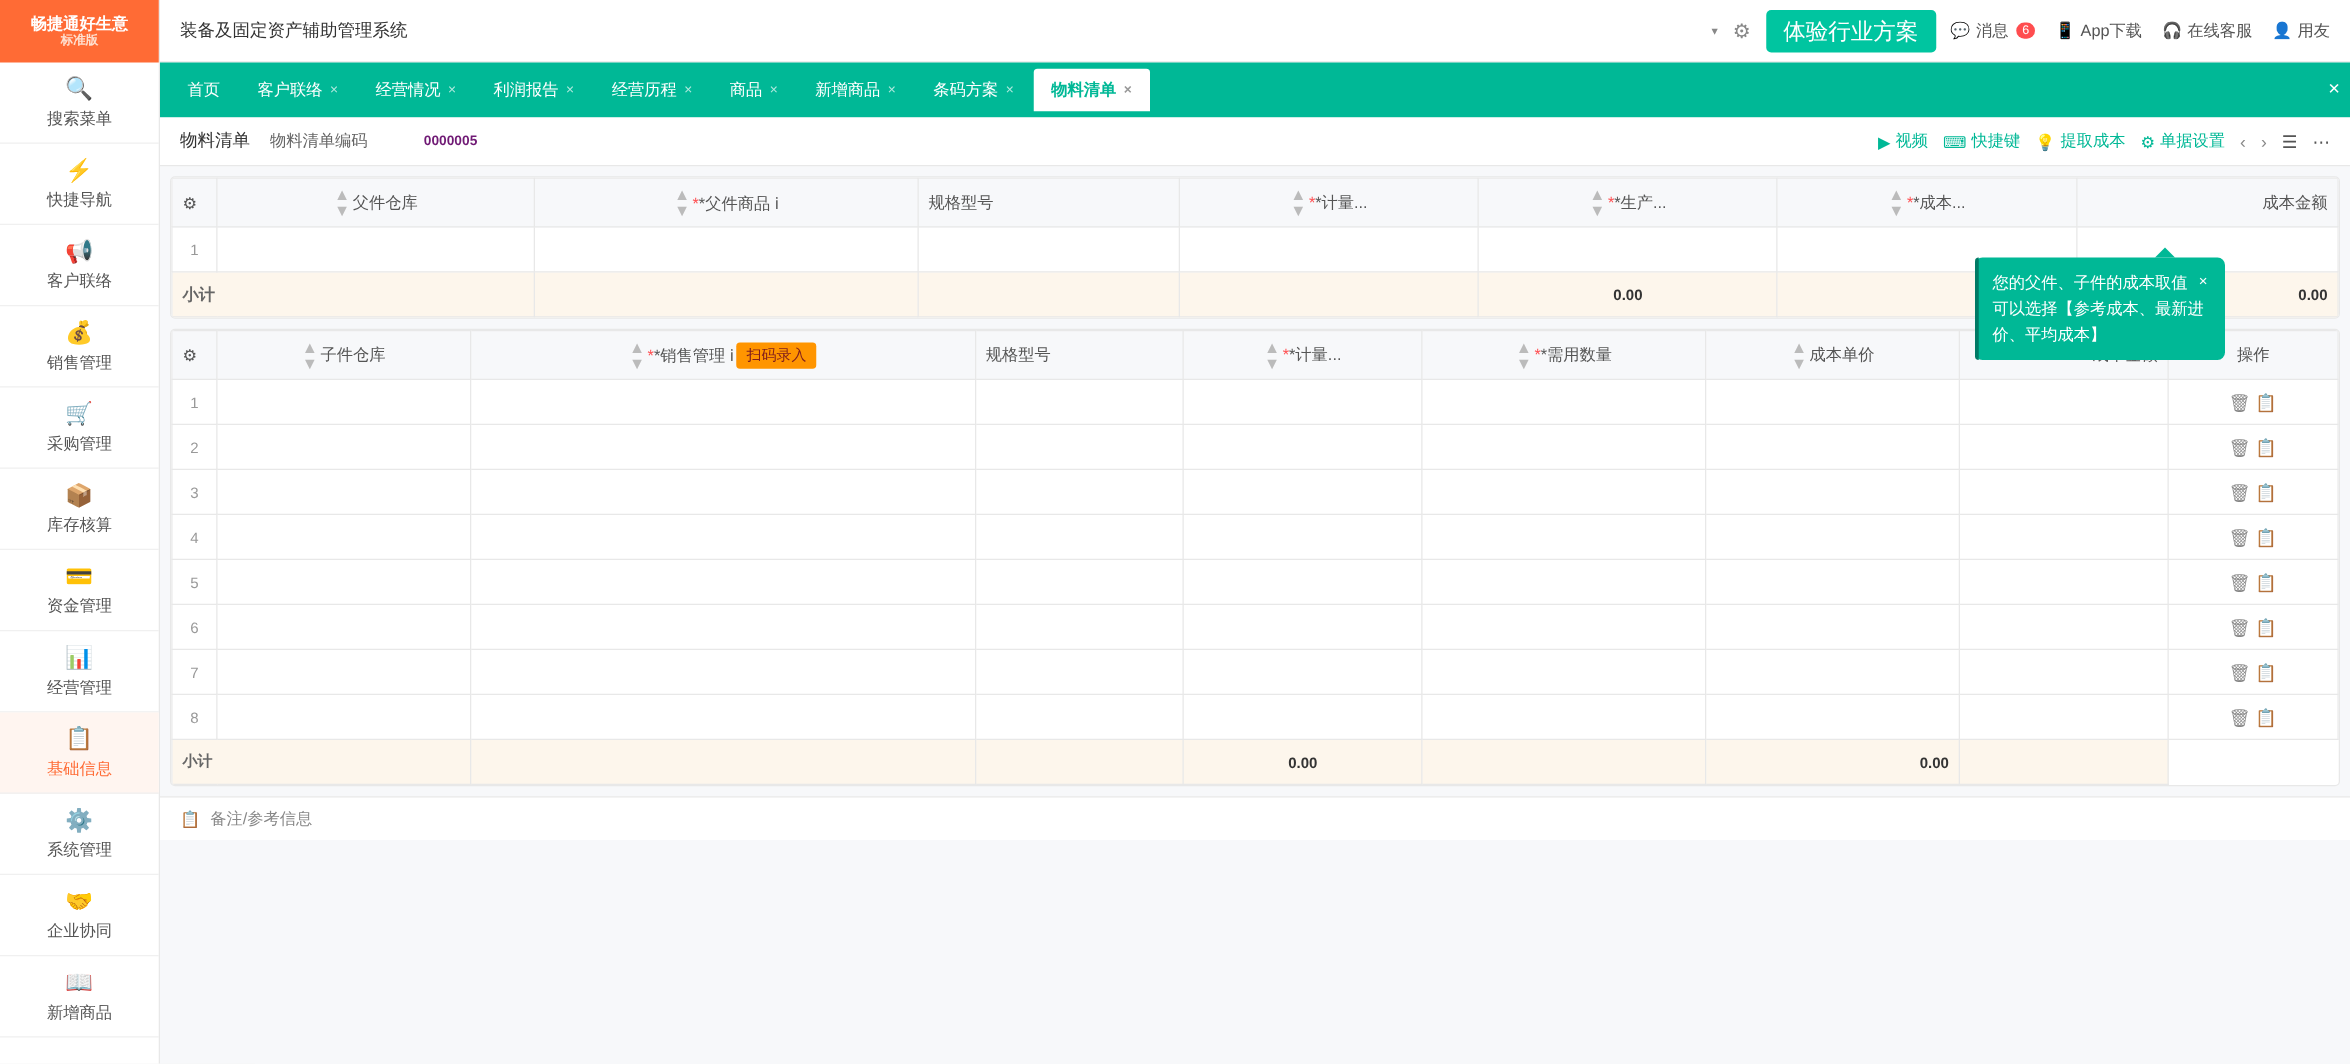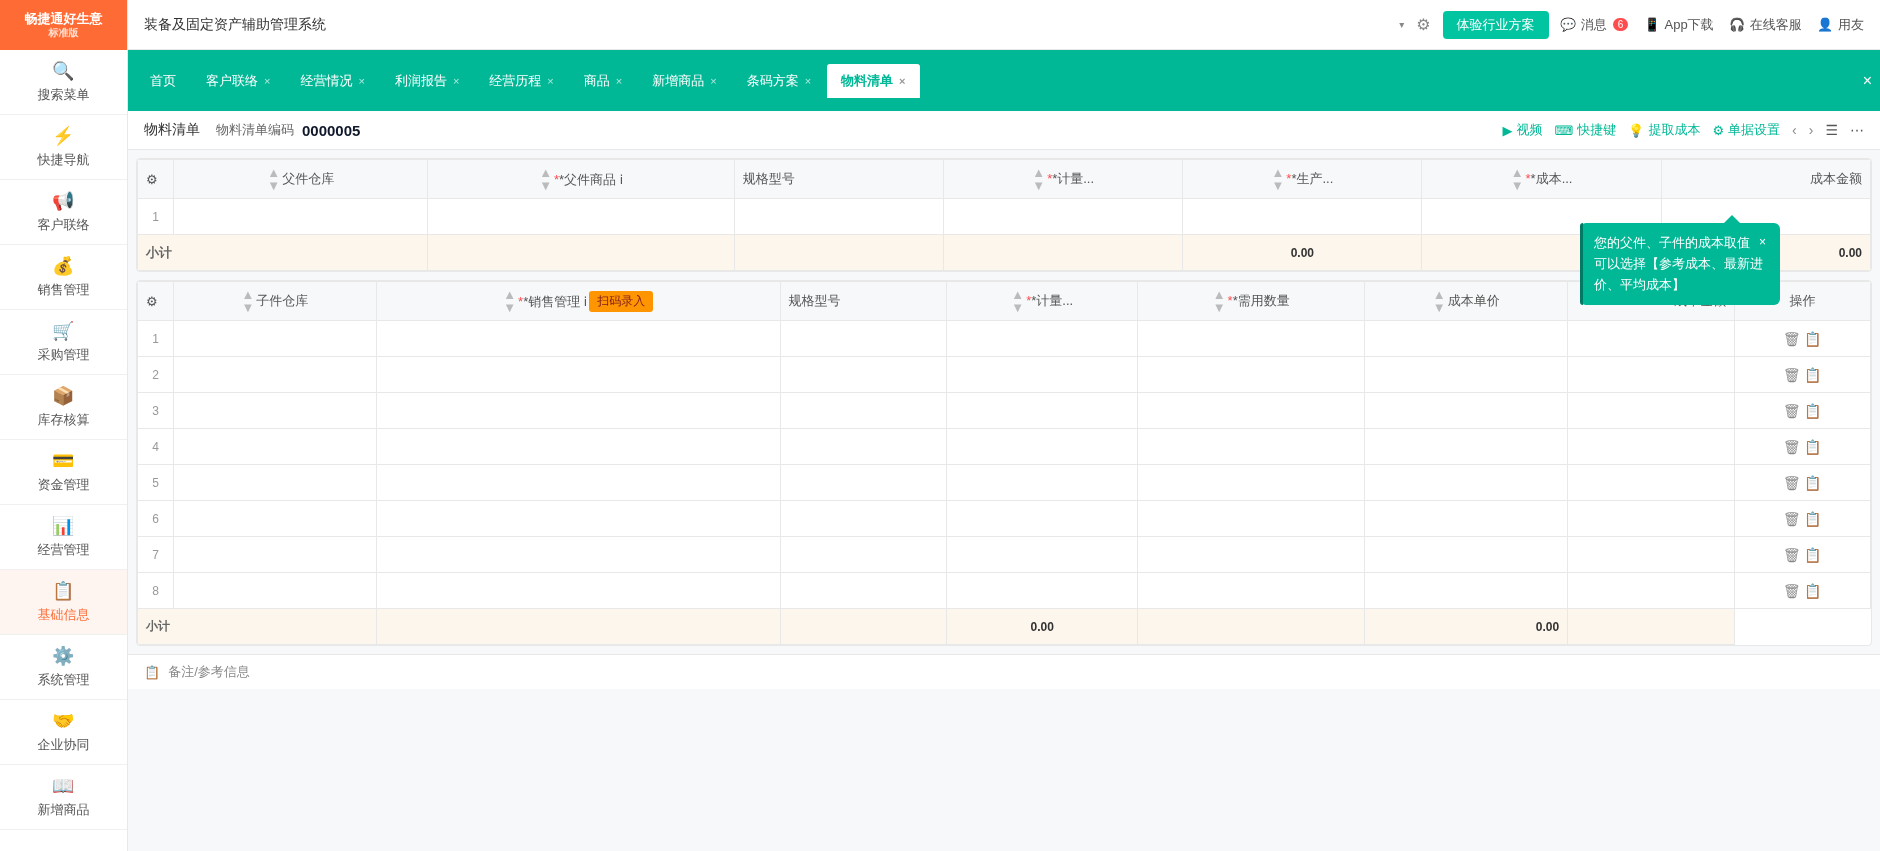--- a/index.html
+++ b/index.html
@@ -64,21 +64,21 @@
       color: #333;
       flex: 1;
     }
     .header-btn {
       background: #00c5a0;
       color: #fff;
       border: none;
       border-radius: 4px;
       padding: 5px 14px;
       cursor: pointer;
-      font-size: 13px;
+      font-size: 18px;
     }
     .header-right {
       display: flex;
       align-items: center;
       gap: 16px;
       color: #555;
       font-size: 13px;
     }
     .header-right-item {
       display: flex;
@@ -101,21 +101,21 @@
       font-size: 16px;
       color: #888;
     }
     .dropdown-arrow { color: #888; font-size: 10px; }
 
     
     .nav-tabs {
       background: #00b896;
       display: flex;
       align-items: center;
-      height: 61px;
+      height: 44px;
       padding: 0 8px;
       gap: 2px;
       overflow: hidden;
     }
     .nav-tab {
       color: #fff;
       padding: 8px 14px;
       cursor: pointer;
       font-size: 13px;
       display: flex;
@@ -149,21 +149,21 @@
     .page-header-title {
       font-size: 14px;
       color: #333;
     }
     .page-header-code {
       display: flex;
       align-items: center;
       gap: 8px;
     }
     .code-label { color: #666; font-size: 13px; }
-    .code-value { color: #0f172a; font-size: 15px; font-weight: bold; }
+    .code-value { color: #701a75; font-size: 11px; font-weight: bold; margin-left: 37px; }
     .page-header-actions {
       margin-left: auto;
       display: flex;
       align-items: center;
       gap: 12px;
       color: #00b896;
       font-size: 13px;
     }
     .page-header-action-item {
       display: flex;

